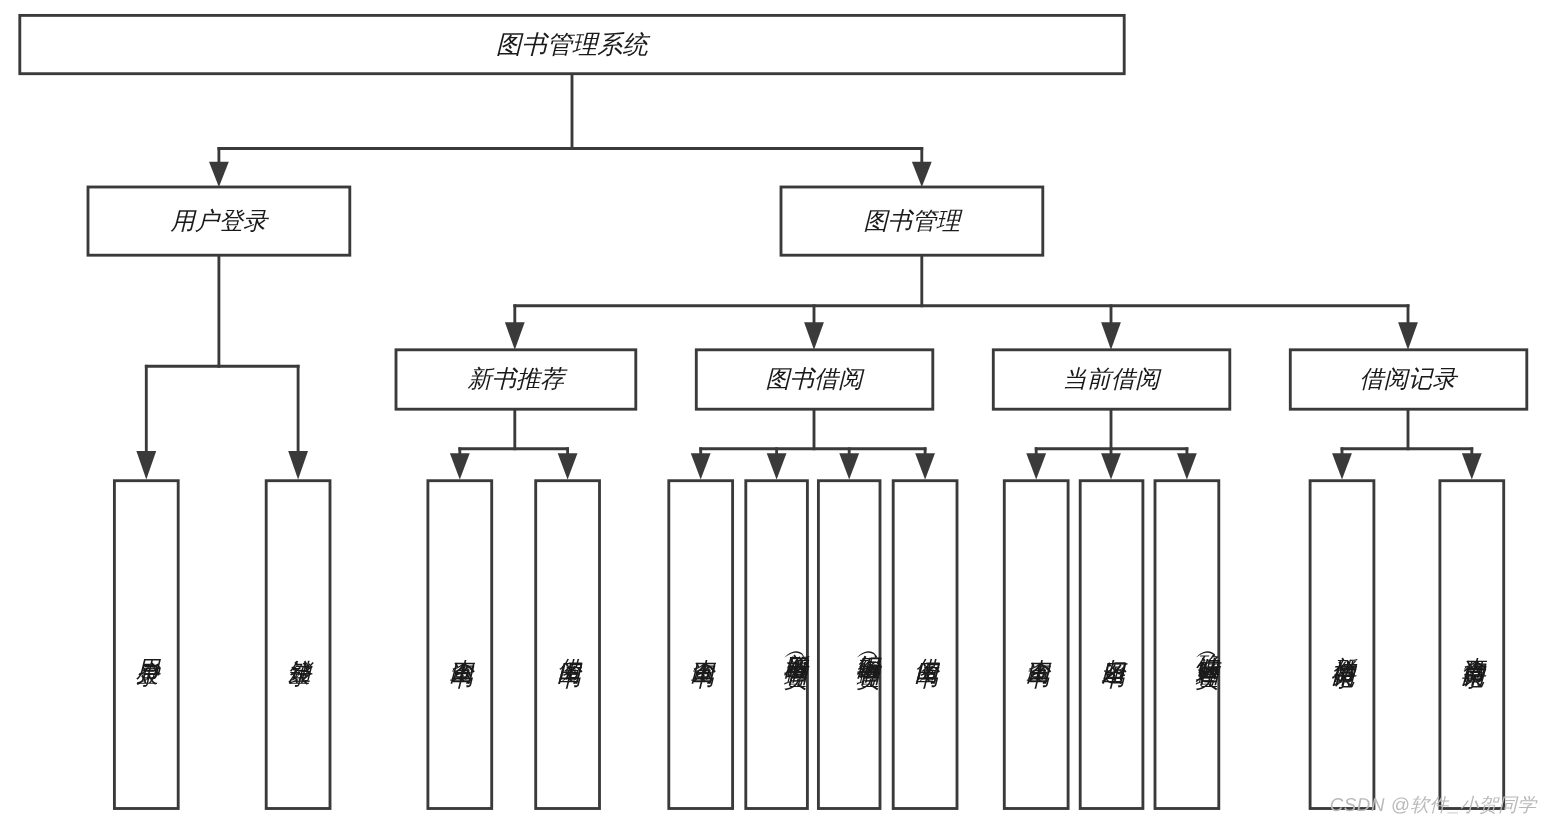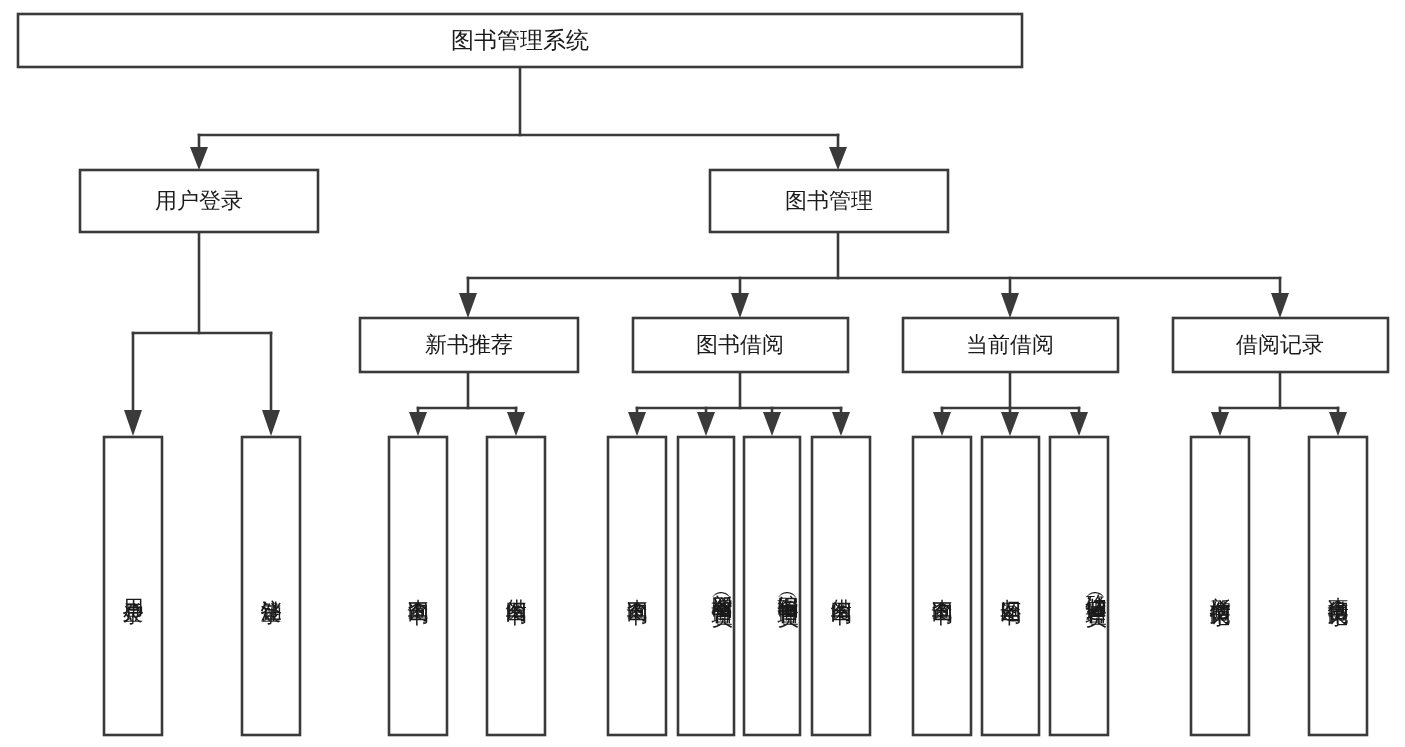--- a/index.html
+++ b/index.html
@@ -11,20 +11,21 @@
     width: 1405px;
     height: 747px;
     font-family: "Liberation Sans", "DejaVu Sans", sans-serif;
     overflow: hidden;
     position: relative;
   }
   #diagram-root {
     position: relative;
     width: 1405px;
     height: 747px;
+    font-style: italic;
   }
   svg.flow {
     position: absolute;
     top: 0;
     left: 0;
     width: 1405px;
     height: 747px;
   }
   .node-rect {
     fill: #ffffff;
@@ -223,14 +224,15 @@
   <div class="vtext" style="left:744px; top:441px; width:56px; height:290px; align-items:flex-start;">编辑图书（管理员）</div>
   <div class="vtext" style="left:812px; top:437px; width:58px; height:298px;">借阅图书</div>
 
   <div class="vtext" style="left:913px; top:437px; width:58px; height:298px;">查询图书</div>
   <div class="vtext" style="left:982px; top:437px; width:57px; height:298px;">归还图书</div>
   <div class="vtext" style="left:1050px; top:441px; width:58px; height:290px; align-items:flex-start;">确认归还（管理员）</div>
 
   <div class="vtext" style="left:1191px; top:437px; width:58px; height:298px;">新增借阅记录</div>
   <div class="vtext" style="left:1309px; top:437px; width:58px; height:298px;">查询借阅记录</div>
 
+  <div id="watermark">CSDN @软件_小贺同学</div>
 
 </div>
 
 </body></html>

